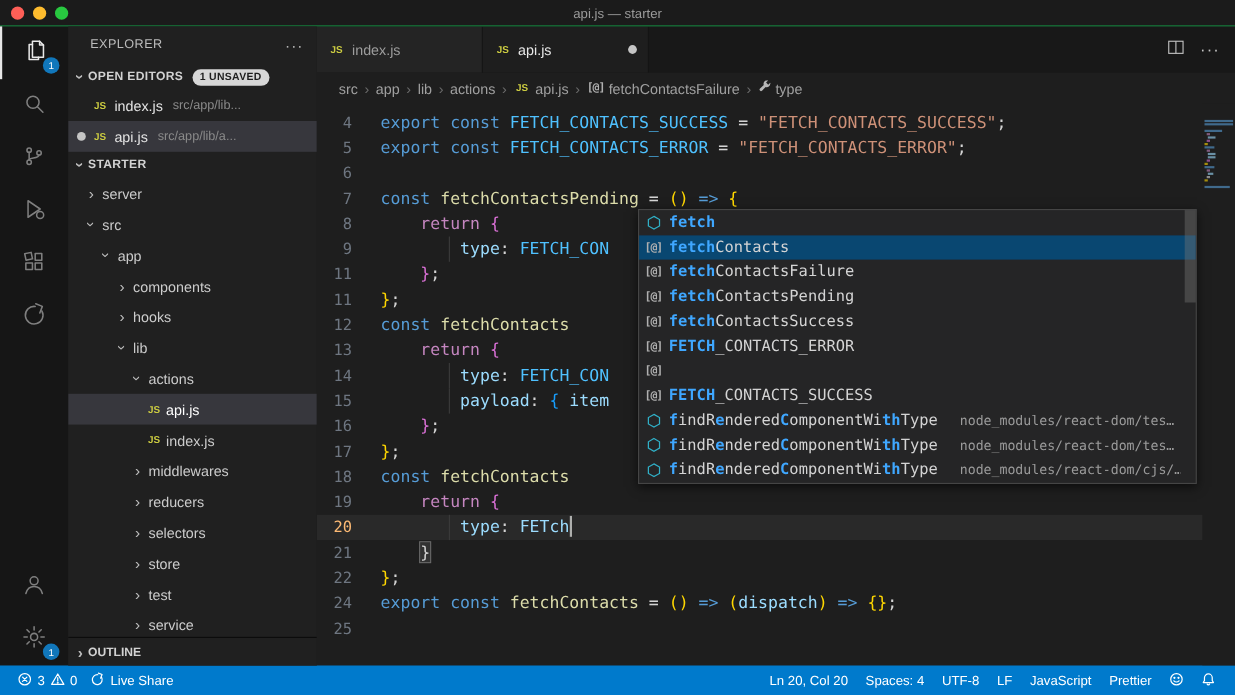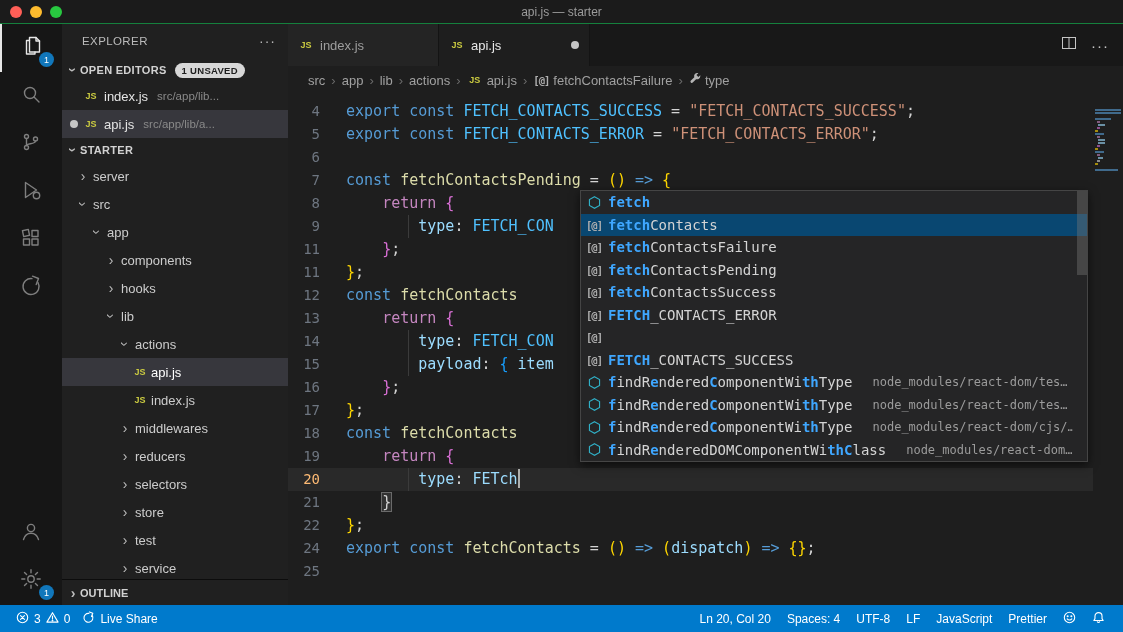--- a/index.html
+++ b/index.html
@@ -460,29 +460,20 @@
               </div>
               <div class="sg-row">
                 <span class="sg-icon">
                   <svg width="15" height="15" viewBox="0 0 16 16">
                     <path d="M8 1.8l5.4 3.1v6.2L8 14.2l-5.4-3.1V4.9z" fill="none" stroke="#30b0c7" stroke-width="1.2"></path>
                   </svg>
                 </span>
                 <span class="sg-label"><span class="sg-hl">f</span><span>indR</span><span class="sg-hl">e</span><span>ndered</span><span class="sg-hl">C</span><span>omponentWi</span><span class="sg-hl">th</span><span>Type</span></span>
                 <span class="sg-detail">node_modules/react-dom/cjs/…</span>
               </div>
-              <div class="sg-row">
-                <span class="sg-icon">
-                  <svg width="15" height="15" viewBox="0 0 16 16">
-                    <path d="M8 1.8l5.4 3.1v6.2L8 14.2l-5.4-3.1V4.9z" fill="none" stroke="#30b0c7" stroke-width="1.2"></path>
-                  </svg>
-                </span>
-                <span class="sg-label"><span class="sg-hl">f</span><span>indR</span><span class="sg-hl">e</span><span>nderedDOMComponentWi</span><span class="sg-hl">thC</span><span>lass</span></span>
-                <span class="sg-detail">node_modules/react-dom…</span>
-              </div>
             </div>
           <div class="sg-scroll">
               <div class="sg-thumb"></div>
             </div>
         </div>
       </div>
     </div>
   </div>
 
   <div class="statusbar">

